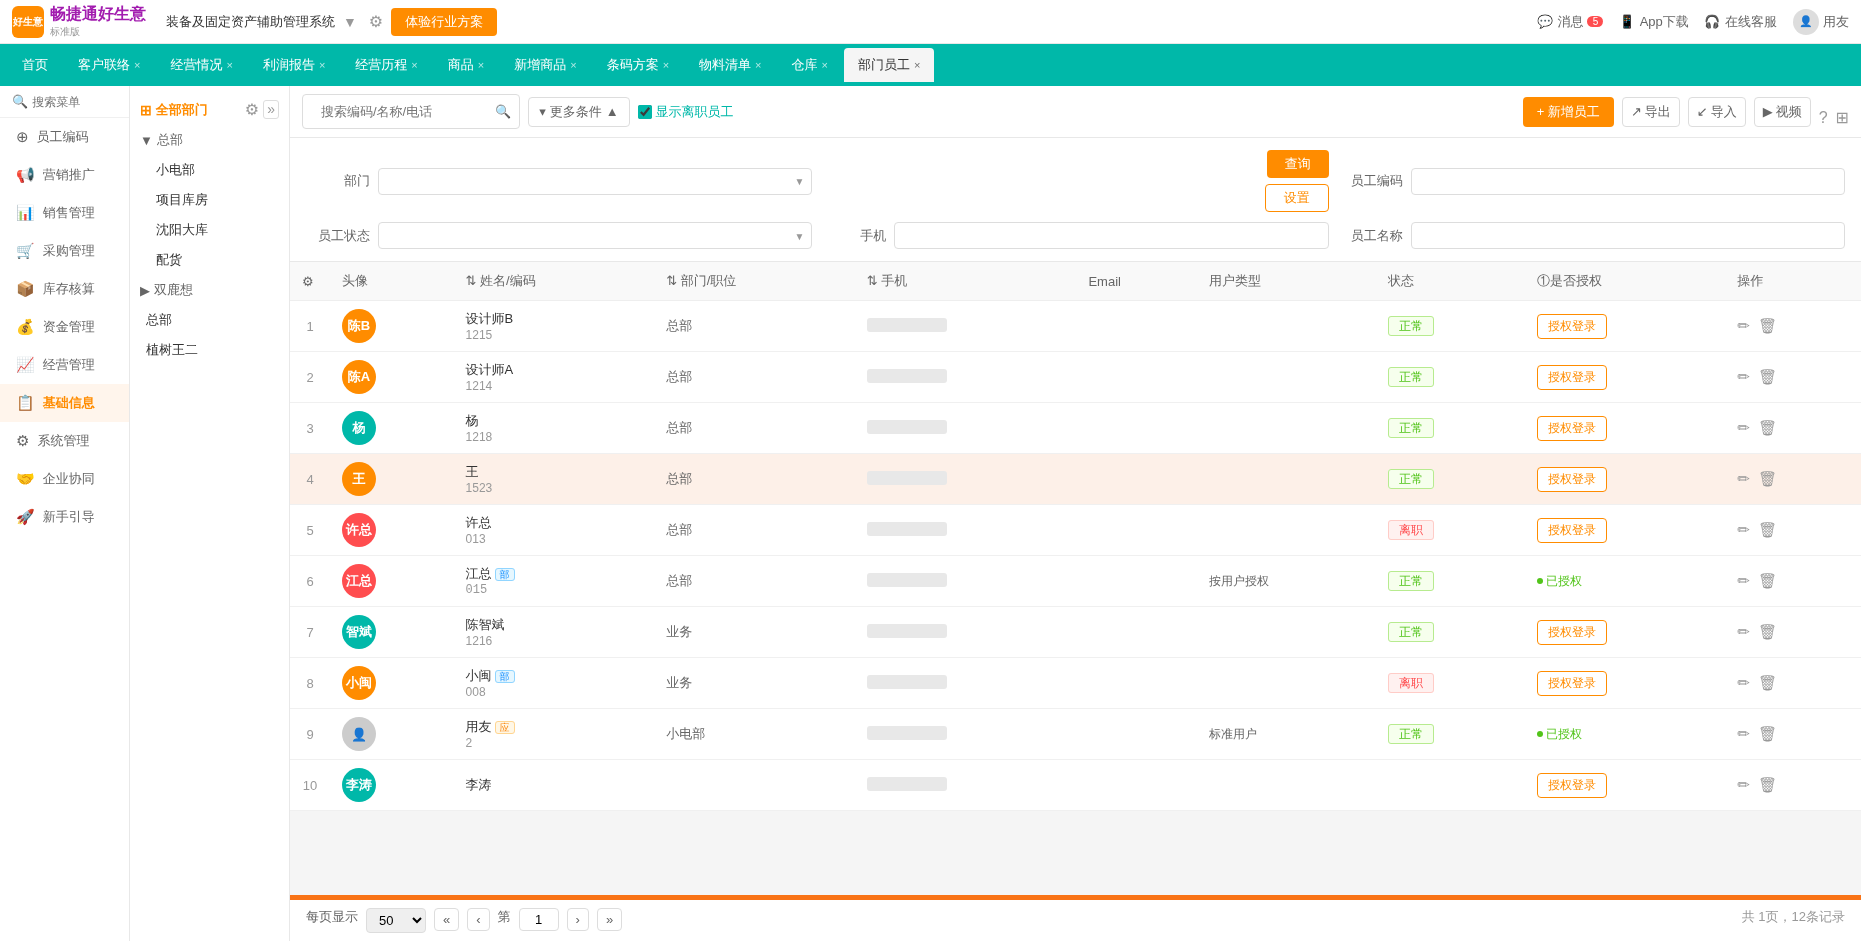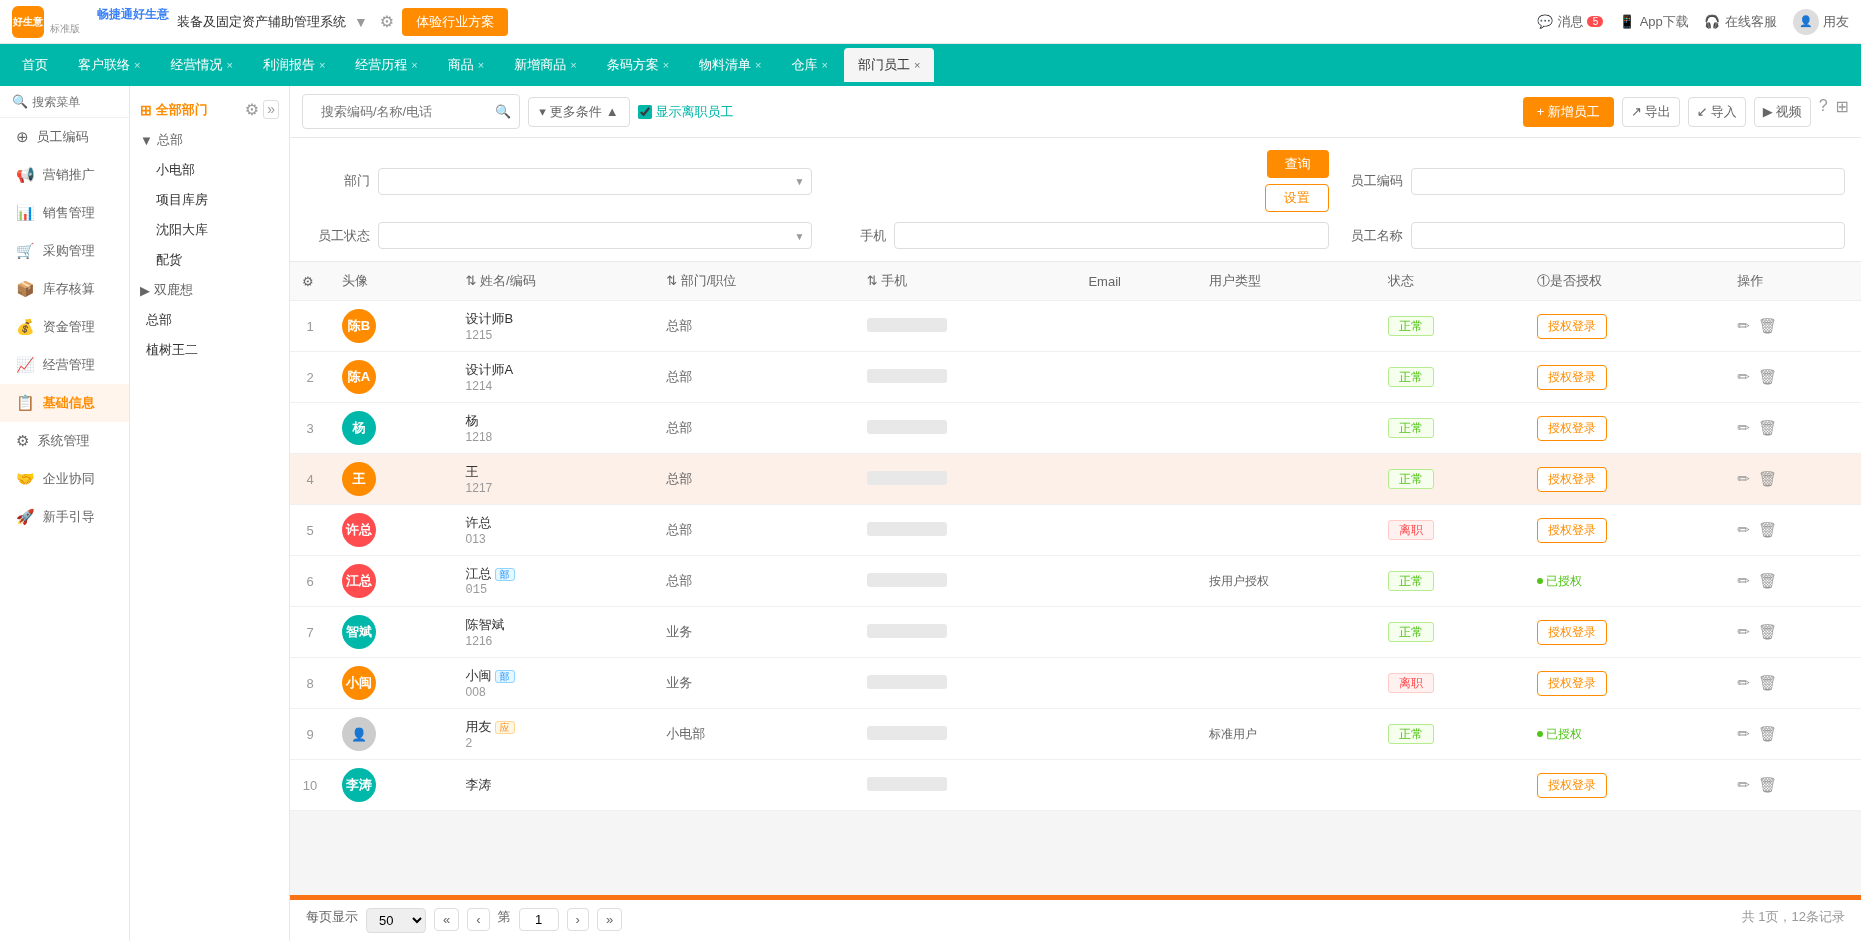--- a/index.html
+++ b/index.html
@@ -2,23 +2,23 @@
 <html><head>
   <meta charset="utf-8">
   <style>
     * { box-sizing: border-box; margin: 0; padding: 0; font-family: 'Microsoft YaHei', Arial, sans-serif; font-size: 13px; }
     body { background: #f5f5f5; display: flex; flex-direction: column; height: 100vh; overflow: hidden; }
 
     
     .top-bar { background: #fff; height: 44px; display: flex; align-items: center; padding: 16px 12px; border-bottom: 1px solid #e8e8e8; gap: 8px; }
     .logo-area { display: flex; align-items: center; gap: 6px; min-width: 120px; }
     .logo-icon { width: 32px; height: 32px; background: #ff8c00; border-radius: 6px; display: flex; align-items: center; justify-content: center; color: white; font-size: 10px; font-weight: bold; }
-    .logo-text { font-size: 12px; color: #3b82f6; font-weight: bold; line-height: 1.3; margin-left: 47px; }
+    .logo-text { font-size: 16px; color: #a21caf; font-weight: bold; line-height: 1.3; }
     .logo-sub { font-size: 10px; color: #999; }
-    .system-name { font-size: 13px; color: #333; margin-left: 0; }
+    .system-name { font-size: 13px; color: #333; margin-left: 12px; }
     .top-actions { margin-left: auto; display: flex; align-items: center; gap: 16px; }
     .trial-btn { background: #ff8c00; color: white; border: none; padding: 5px 14px; border-radius: 4px; cursor: pointer; font-size: 13px; }
     .top-icon-btn { display: flex; align-items: center; gap: 4px; color: #666; cursor: pointer; font-size: 13px; }
     .badge { background: #ff4d4f; color: white; border-radius: 10px; padding: 0 5px; font-size: 10px; min-width: 16px; text-align: center; }
     .user-avatar { width: 26px; height: 26px; background: #ddd; border-radius: 50%; display: flex; align-items: center; justify-content: center; font-size: 11px; color: #666; }
 
     
     .nav-bar { background: #00b8a9; height: 42px; display: flex; align-items: center; padding: 0 8px; gap: 2px; overflow-x: auto; }
     .nav-item { color: white; padding: 8px 14px; border-radius: 4px 4px 0 0; cursor: pointer; white-space: nowrap; font-size: 13px; display: flex; align-items: center; gap: 4px; }
     .nav-item.active { background: #f5f5f5; color: #333; }
@@ -285,21 +285,21 @@
         </div>
         <button class="filter-btn">
           <span>▾</span>
           <span>更多条件</span>
           <span>▲</span>
         </button>
         <div class="show-resigned">
           <input type="checkbox" class="checkbox-styled" checked="" style="">
           <span>显示离职员工</span>
         </div>
-        <div style="margin-left:auto;display:flex;gap:8px;align-items:flex-start;">
+        <div style="margin-left:auto;display:flex;gap:8px;align-items:flex-end;">
           <button class="add-btn">+ 新增员工</button>
           <button class="action-btn-small">
             <span>↗</span>
             <span>导出</span>
           </button>
           <button class="action-btn-small">
             <span>↙</span>
             <span>导入</span>
           </button>
           <button class="action-btn-small">
@@ -437,21 +437,21 @@
       </div>
     </td>
               </tr>
               <tr class="highlighted">
                 <td style="text-align: center; color: rgb(153, 153, 153);">4</td>
                 <td>
                   <div class="avatar-circle" style="background:#ff8c00;">王</div>
                 </td>
                 <td>
                   <div style="font-size:13px;color:#333;">王</div>
-                  <div style="font-size:12px;color:#999;">1217</div>
+                  <div style="font-size:12px;color:#999;">1523</div>
                 </td>
                 <td style="color: rgb(102, 102, 102);">总部</td>
                 <td><span class="phone-blur"></span></td>
                 <td></td>
                 <td><span class="user-type"></span></td>
                 <td><span class="status-tag status-normal">正常</span></td>
                 <td><button class="auth-btn">授权登录</button></td>
                 <td>
       <div class="op-btns">
         <span class="op-icon" title="编辑">✏</span>

